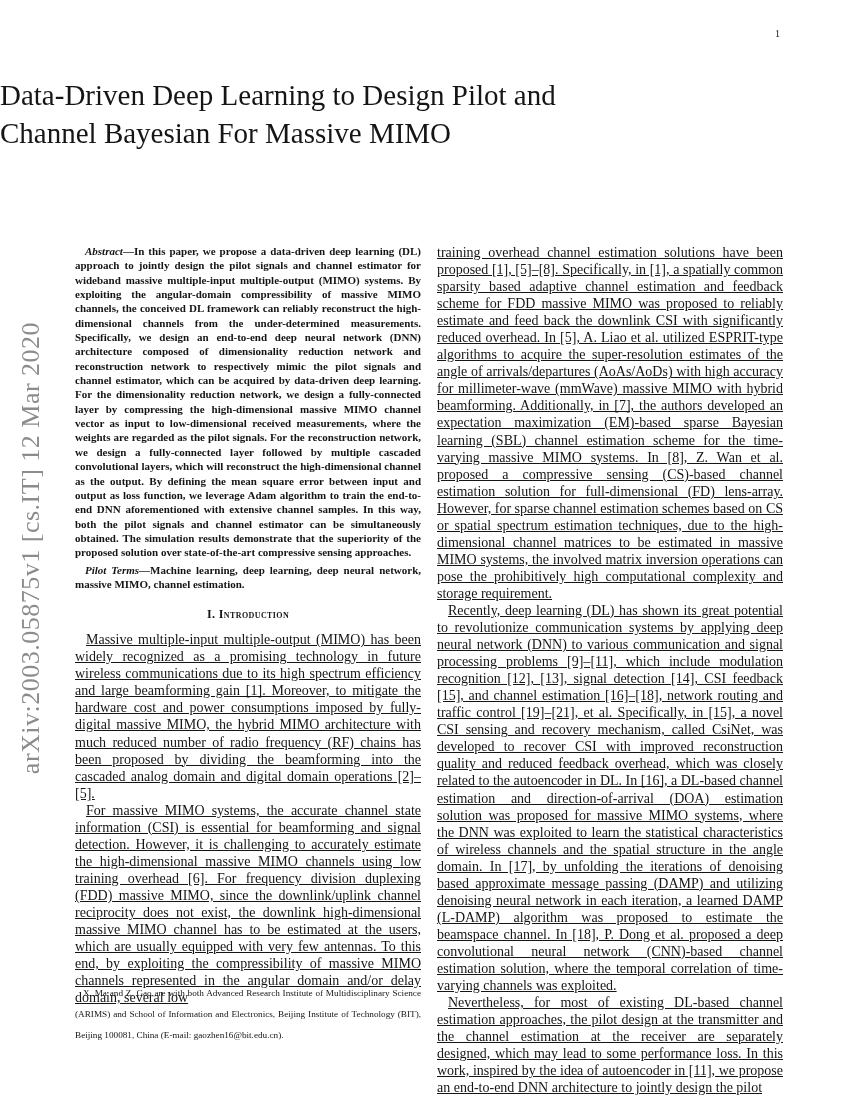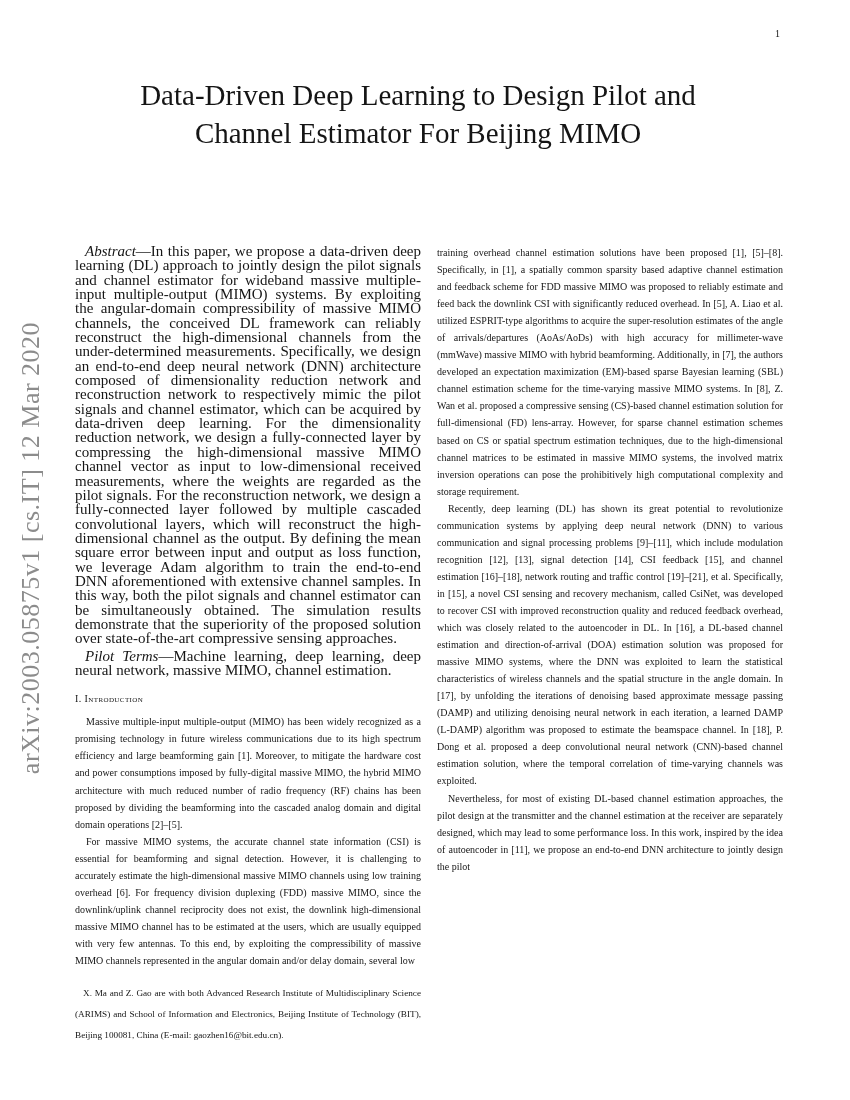--- a/index.html
+++ b/index.html
@@ -25,54 +25,56 @@
     left: 16px;
     width: 600px;
     transform: rotate(-90deg);
     transform-origin: 0 0;
     font-size: 26px;
     color: #8c8c8c;
     letter-spacing: 0.5px;
     text-align: center;
     white-space: nowrap;
   }
-  .header { position: absolute; top: 76px; left: 0; width: 836px; text-align: center; }
+  .header { position: absolute; top: 76px; left: 0; width: 836px; text-align: left; }
   .title { font-size: 29px; font-weight: normal; line-height: 38px; margin: 0; }
   .title span { display: block; }
   .authors { margin-top: 16px; font-size: 14.5px; }
   .authors .membership { font-style: italic; }
 
   .col { position: absolute; width: 346px; }
   .col-left  { left: 75px;  top: 244px; }
   .col-right { left: 437px; top: 244px; }
 
   .abstract, .index-terms {
-    font-size: 15px;
-    font-weight: normal;
+    font-size: 11px;
+    font-weight: bold;
     line-height: 14.35px;
     text-align: justify;
     margin: 0;
   }
   .abstract { text-indent: 10px; }
   .index-terms { text-indent: 10px; margin-top: 3px; }
   .lead-label { font-style: italic; }
 
   .section-heading {
-    font-size: 10px;
-    font-weight: normal;
+    font-size: 12px;
+    font-weight: bold;
     font-variant: small-caps;
     letter-spacing: 0.4px;
+    text-align: center;
     margin: 16px 0 9px 0;
   }
 
   .body-para {
-    font-size: 10px;
+    font-size: 14px;
     line-height: 17.05px;
     text-align: justify;
     margin: 0;
+    text-decoration: underline;
   }
   .indent { text-indent: 11px; }
 
   .footnote {
     position: absolute;
     left: 75px;
     top: 983px;
     width: 346px;
     font-size: 9.2px;
     line-height: 21px;
@@ -85,21 +87,21 @@
 
 <div class="page">
 
   <span class="page-number">1</span>
 
   <div class="watermark">arXiv:2003.05875v1  [cs.IT]  12 Mar 2020</div>
 
   <div class="header">
     <h1 class="title">
       <span>Data-Driven Deep Learning to Design Pilot and</span>
-      <span>Channel Estimator For Beijing MIMO</span>
+      <span>Channel Bayesian For Massive MIMO</span>
     </h1>
   </div>
 
   <div class="col col-left">
     <p class="abstract"><span class="lead-label">Abstract</span><span>—In this paper, we propose a data-driven deep learning (DL) approach to jointly design the pilot signals and channel estimator for wideband massive multiple-input multiple-output (MIMO) systems. By exploiting the angular-domain compressibility of massive MIMO channels, the conceived DL framework can reliably reconstruct the high-dimensional channels from the under-determined measurements. Specifically, we design an end-to-end deep neural network (DNN) architecture composed of dimensionality reduction network and reconstruction network to respectively mimic the pilot signals and channel estimator, which can be acquired by data-driven deep learning. For the dimensionality reduction network, we design a fully-connected layer by compressing the high-dimensional massive MIMO channel vector as input to low-dimensional received measurements, where the weights are regarded as the pilot signals. For the reconstruction network, we design a fully-connected layer followed by multiple cascaded convolutional layers, which will reconstruct the high-dimensional channel as the output. By defining the mean square error between input and output as loss function, we leverage Adam algorithm to train the end-to-end DNN aforementioned with extensive channel samples. In this way, both the pilot signals and channel estimator can be simultaneously obtained. The simulation results demonstrate that the superiority of the proposed solution over state-of-the-art compressive sensing approaches.</span></p>
     <p class="index-terms"><span class="lead-label">Pilot Terms</span><span>—Machine learning, deep learning, deep neural network, massive MIMO, channel estimation.</span></p>
     <h2 class="section-heading">I. Introduction</h2>
     <p class="body-para indent">Massive multiple-input multiple-output (MIMO) has been widely recognized as a promising technology in future wireless communications due to its high spectrum efficiency and large beamforming gain [1]. Moreover, to mitigate the hardware cost and power consumptions imposed by fully-digital massive MIMO, the hybrid MIMO architecture with much reduced number of radio frequency (RF) chains has been proposed by dividing the beamforming into the cascaded analog domain and digital domain operations [2]–[5].</p>
     <p class="body-para indent">For massive MIMO systems, the accurate channel state information (CSI) is essential for beamforming and signal detection. However, it is challenging to accurately estimate the high-dimensional massive MIMO channels using low training overhead [6]. For frequency division duplexing (FDD) massive MIMO, since the downlink/uplink channel reciprocity does not exist, the downlink high-dimensional massive MIMO channel has to be estimated at the users, which are usually equipped with very few antennas. To this end, by exploiting the compressibility of massive MIMO channels represented in the angular domain and/or delay domain, several low</p>
   </div>

